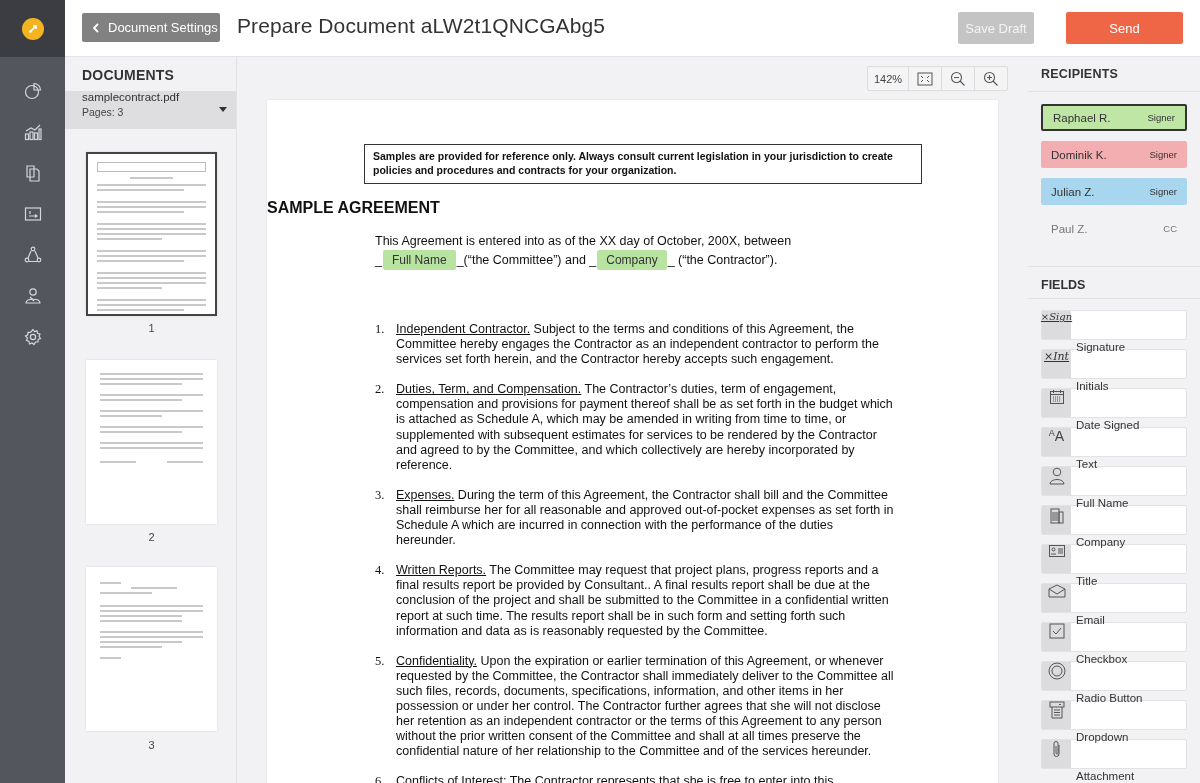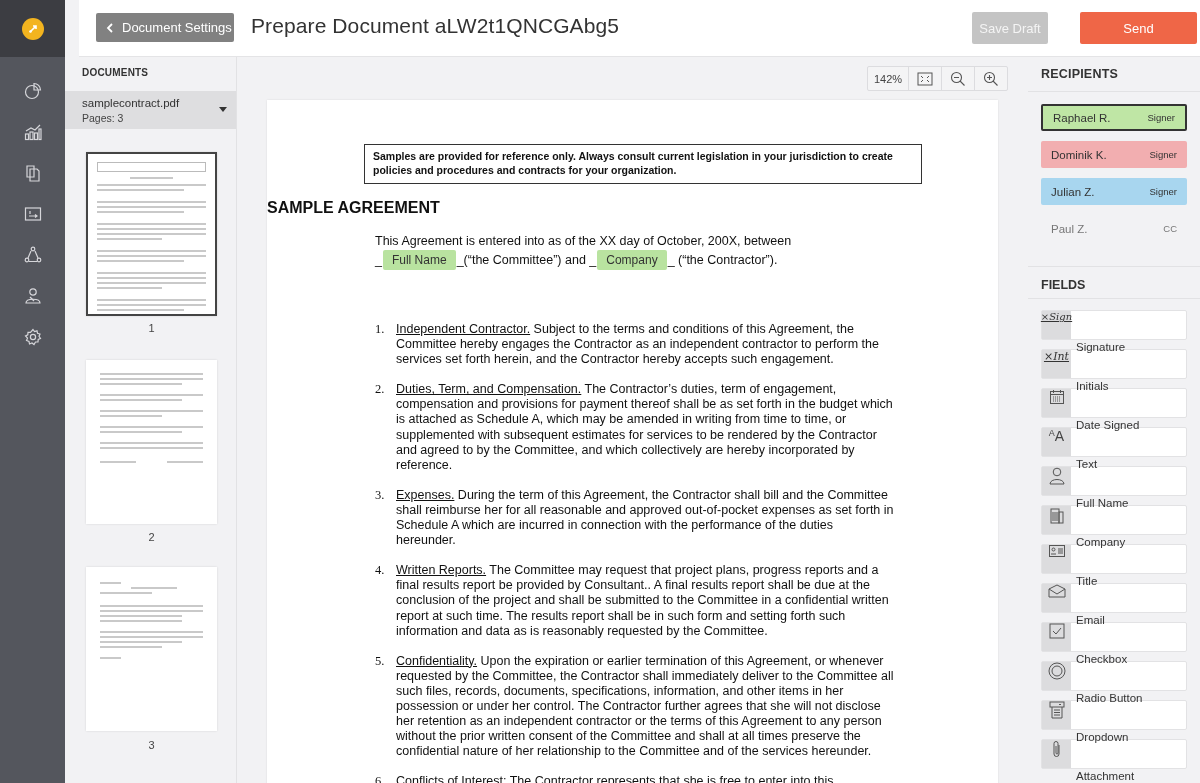--- a/index.html
+++ b/index.html
@@ -7,30 +7,30 @@
   .app { position: relative; width: 1200px; height: 783px; }
 
   
   .rail { position: absolute; left: 0; top: 0; width: 65px; height: 783px; background: #54565d; }
   .rail .logo-wrap { height: 57px; background: #3c3d42; display: flex; align-items: center; justify-content: center; }
   .rail .logo { width: 22px; height: 22px; border-radius: 50%; background: #f3b41f; display: flex; align-items: center; justify-content: center; }
   .rail .nav { padding-top: 24px; display: flex; flex-direction: column; align-items: center; gap: 21px; }
   .rail .nav-item { width: 20px; height: 20px; display: flex; align-items: center; justify-content: center; cursor: pointer; }
 
   
-  .header { position: absolute; left: 79px; top: 0; right: 0; height: 57px; background: #fff; border-bottom: 1px solid #e4e4e6; }
+  .header { position: absolute; left: 65px; top: 0; right: 0; height: 57px; background: #fff; border-bottom: 1px solid #e4e4e6; }
   .back-btn { position: absolute; left: 17px; top: 13px; width: 138px; height: 29px; background: #818181; color: #fff; border-radius: 2px; font-size: 13px; display: flex; align-items: center; padding-left: 10px; gap: 8px; cursor: pointer; }
   .page-title { position: absolute; left: 172px; top: 14px; font-size: 21px; color: #333; letter-spacing: 0.1px; }
   .save-btn { position: absolute; left: 893px; top: 12px; width: 76px; height: 32px; background: #c4c4c4; color: #f4f4f4; border-radius: 2px; font-size: 13px; display: flex; align-items: center; justify-content: center; cursor: pointer; }
   .send-btn { position: absolute; left: 1001px; top: 12px; width: 117px; height: 32px; background: #ef6647; color: #fff; border-radius: 2px; font-size: 13px; display: flex; align-items: center; justify-content: center; cursor: pointer; }
 
   
   .docs { position: absolute; left: 65px; top: 57px; width: 172px; height: 726px; background: #f2f2f4; border-right: 1px solid #e2e2e4; }
-  .docs .section-title { height: 34px; padding: 10px 17px 0; font-size: 10px; font-weight: bold; color: #333; letter-spacing: 0.2px; }
-  .doc-file { position: relative; height: 38px; background: #dedee0; padding: 6px 17px; cursor: pointer; }
+  .docs .section-title { height: 34px; padding: 10px 17px 0; font-size: 14px; font-weight: bold; color: #333; letter-spacing: 0.2px; }
+  .doc-file { position: relative; height: 38px; background: #dedee0; padding: 0 17px; cursor: pointer; }
   .doc-file .name { font-size: 11.5px; color: #333; }
   .doc-file .pages { font-size: 10.5px; color: #444; margin-top: 3px; }
   .doc-file .caret { position: absolute; right: 9px; top: 16px; width: 0; height: 0; border-left: 4px solid transparent; border-right: 4px solid transparent; border-top: 5px solid #333; }
   .thumb { position: absolute; left: 21px; width: 131px; background: #fff; box-shadow: 0 0 2px rgba(0,0,0,0.12); cursor: pointer; overflow: hidden; }
   .thumb.selected { border: 2px solid #444; }
   .thumb-num { position: absolute; left: 21px; width: 131px; text-align: center; font-size: 11px; color: #444; }
   .tline { height: 2px; background: #c9c9c9; margin: 3px 0; }
   .tline.short { width: 60%; }
   .tline.mid { width: 80%; }
 

